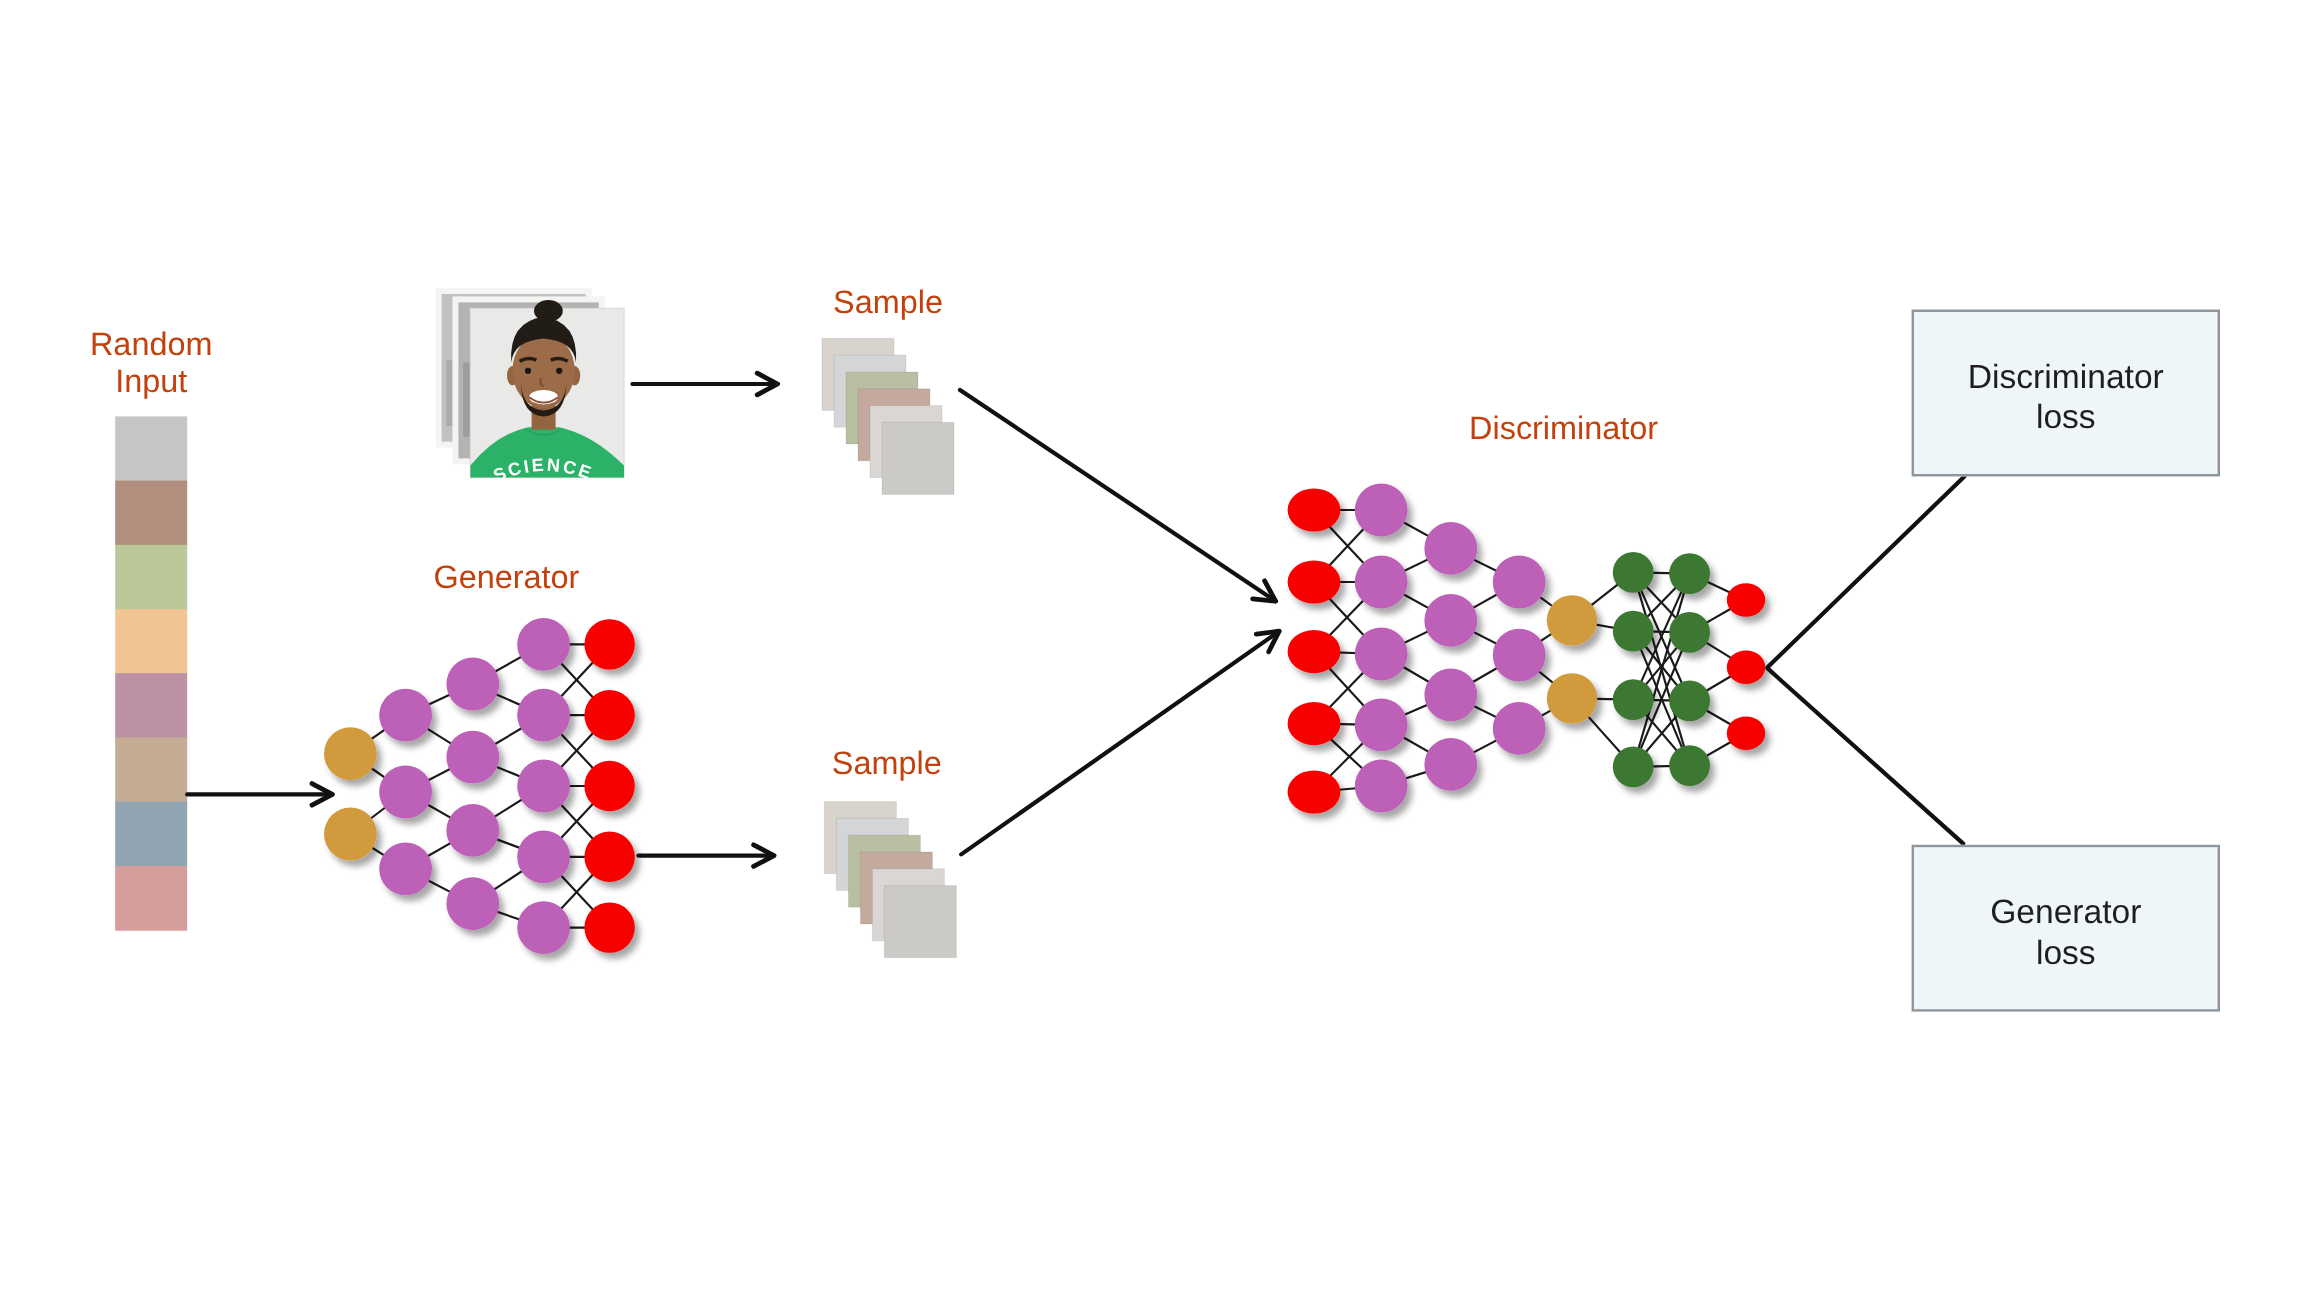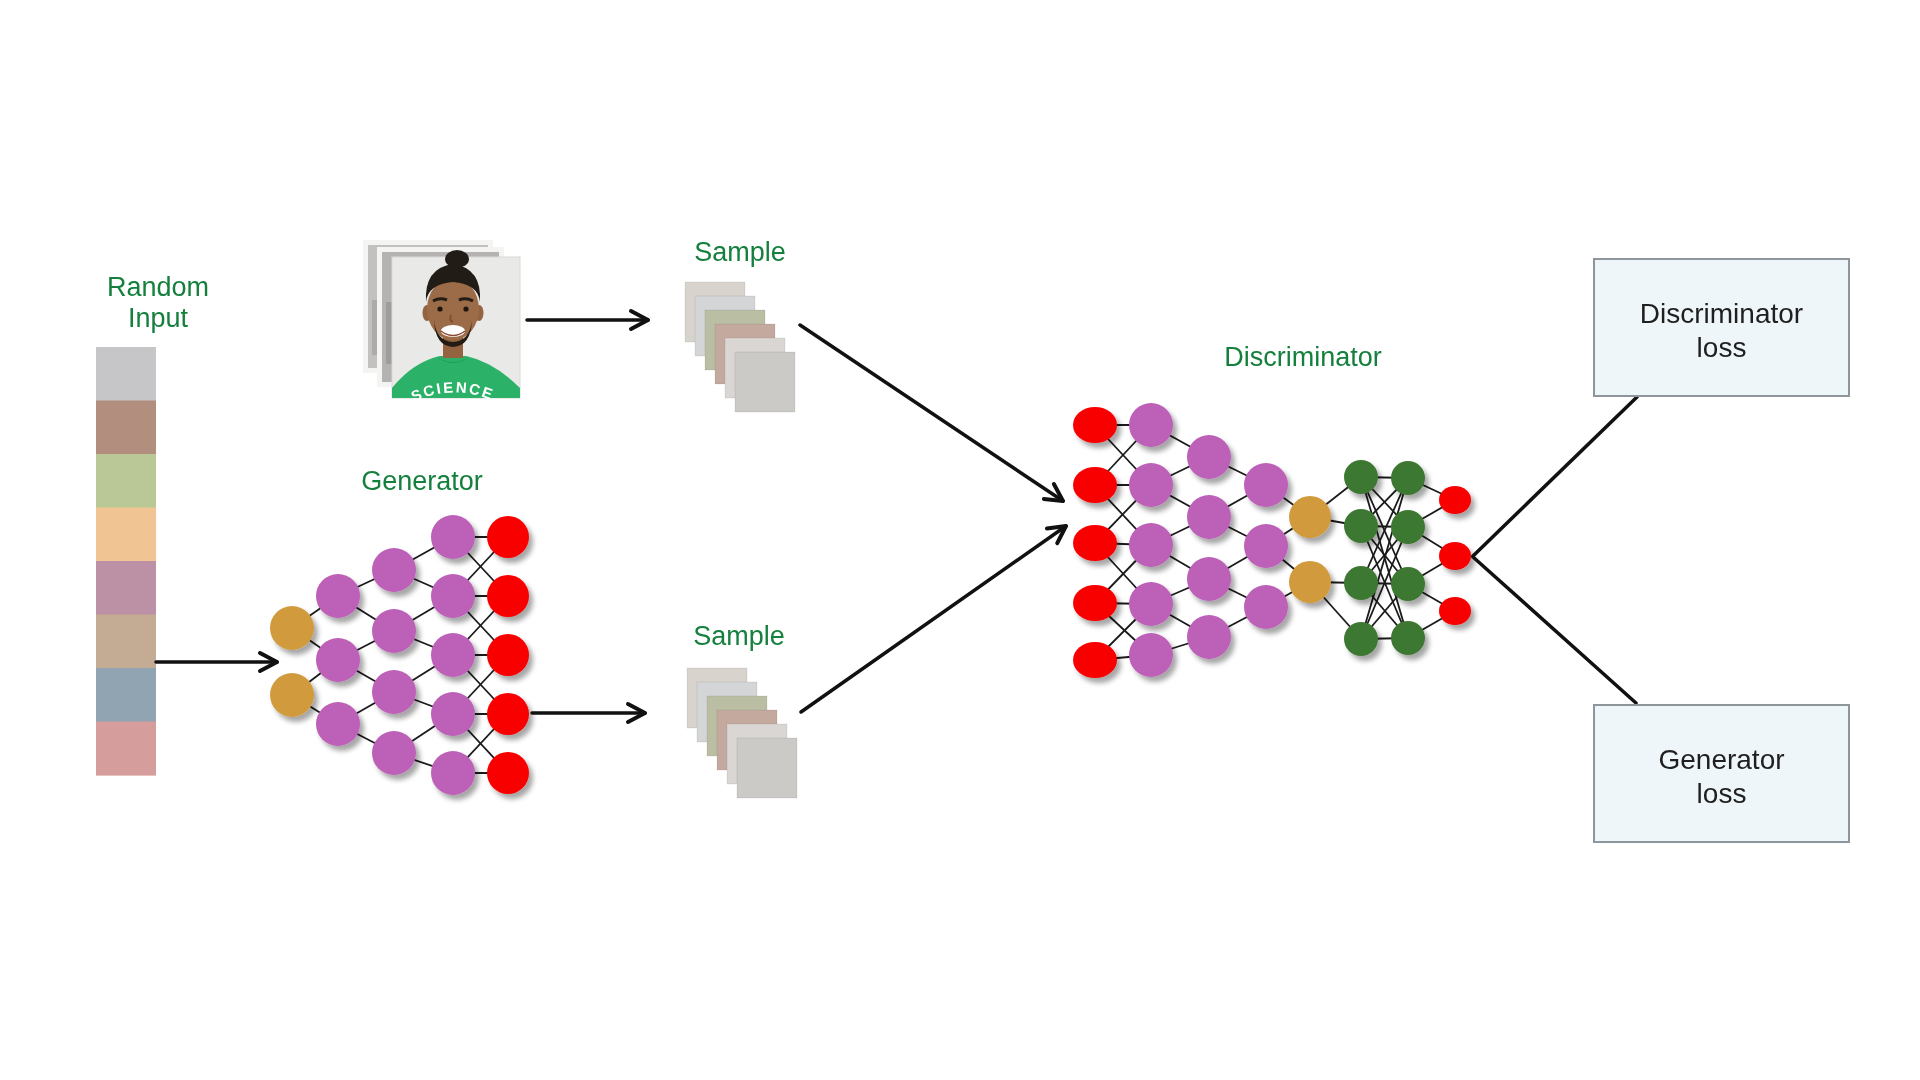--- a/index.html
+++ b/index.html
@@ -1,24 +1,24 @@
 <!DOCTYPE html>
 <html><head>
 <meta charset="utf-8">
 <style>
   * { margin:0; padding:0; box-sizing:border-box; }
   html,body { width:1920px; height:1080px; background:#ffffff; overflow:hidden; }
   body { font-family:"Liberation Sans","DejaVu Sans",sans-serif; position:relative; }
   .stage { position:absolute; left:0; top:0; width:1920px; height:1080px; }
   #diagram-svg { position:absolute; left:0; top:0; }
   .lbl {
-    position:absolute; color:#15803d; font-size:27px; line-height:31px;
+    position:absolute; color:#c2410c; font-size:27px; line-height:31px;
     text-align:center; transform:translateX(-50%); white-space:pre-line;
   }
-  #lbl-random        { left:126px;  top:272px;margin-left:32px; }
+  #lbl-random        { left:126px;  top:272px; }
   #lbl-sample-top    { left:740px;  top:237px; }
   #lbl-generator     { left:422px;  top:466px; }
   #lbl-sample-bottom { left:739px;  top:621px; }
   #lbl-discriminator { left:1303px; top:342px; }
   .loss-box {
     position:absolute; background:#eff6f9; border:2px solid #8f969b;
     display:flex; align-items:center; justify-content:center; text-align:center;
     font-size:28px; line-height:34px; color:#1f1f1f; white-space:pre-line;
     padding-top:6px;
   }

